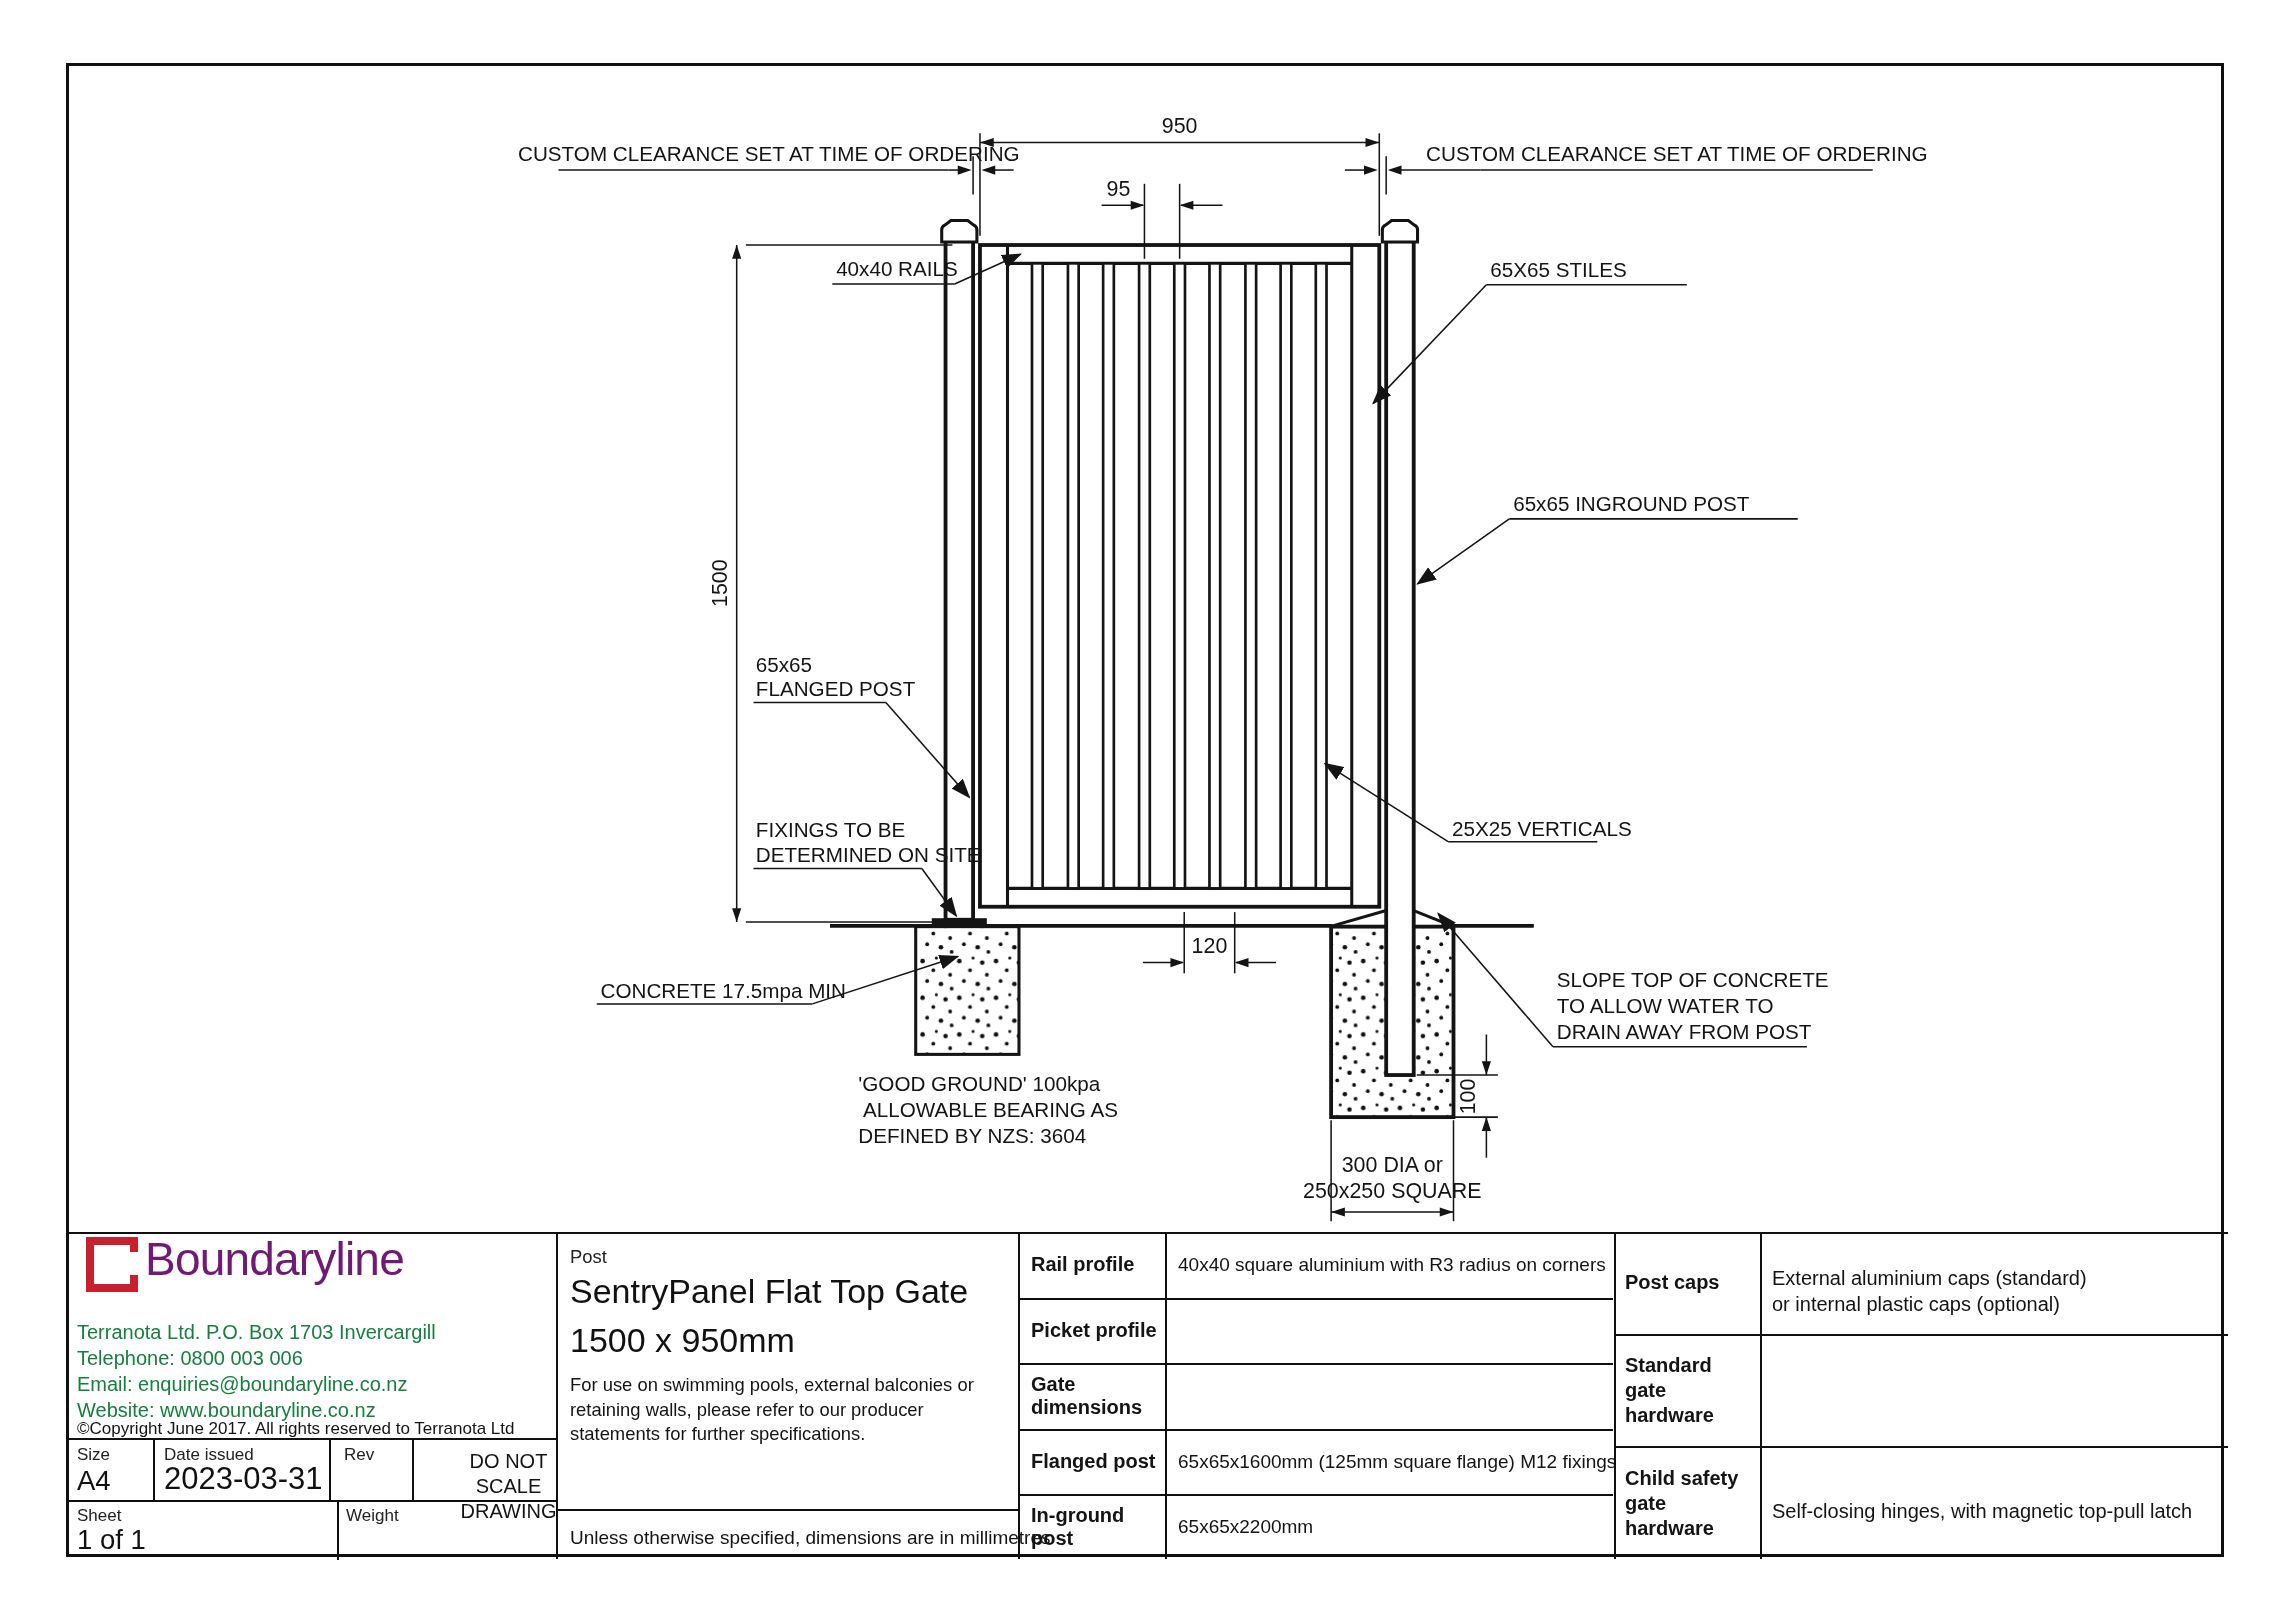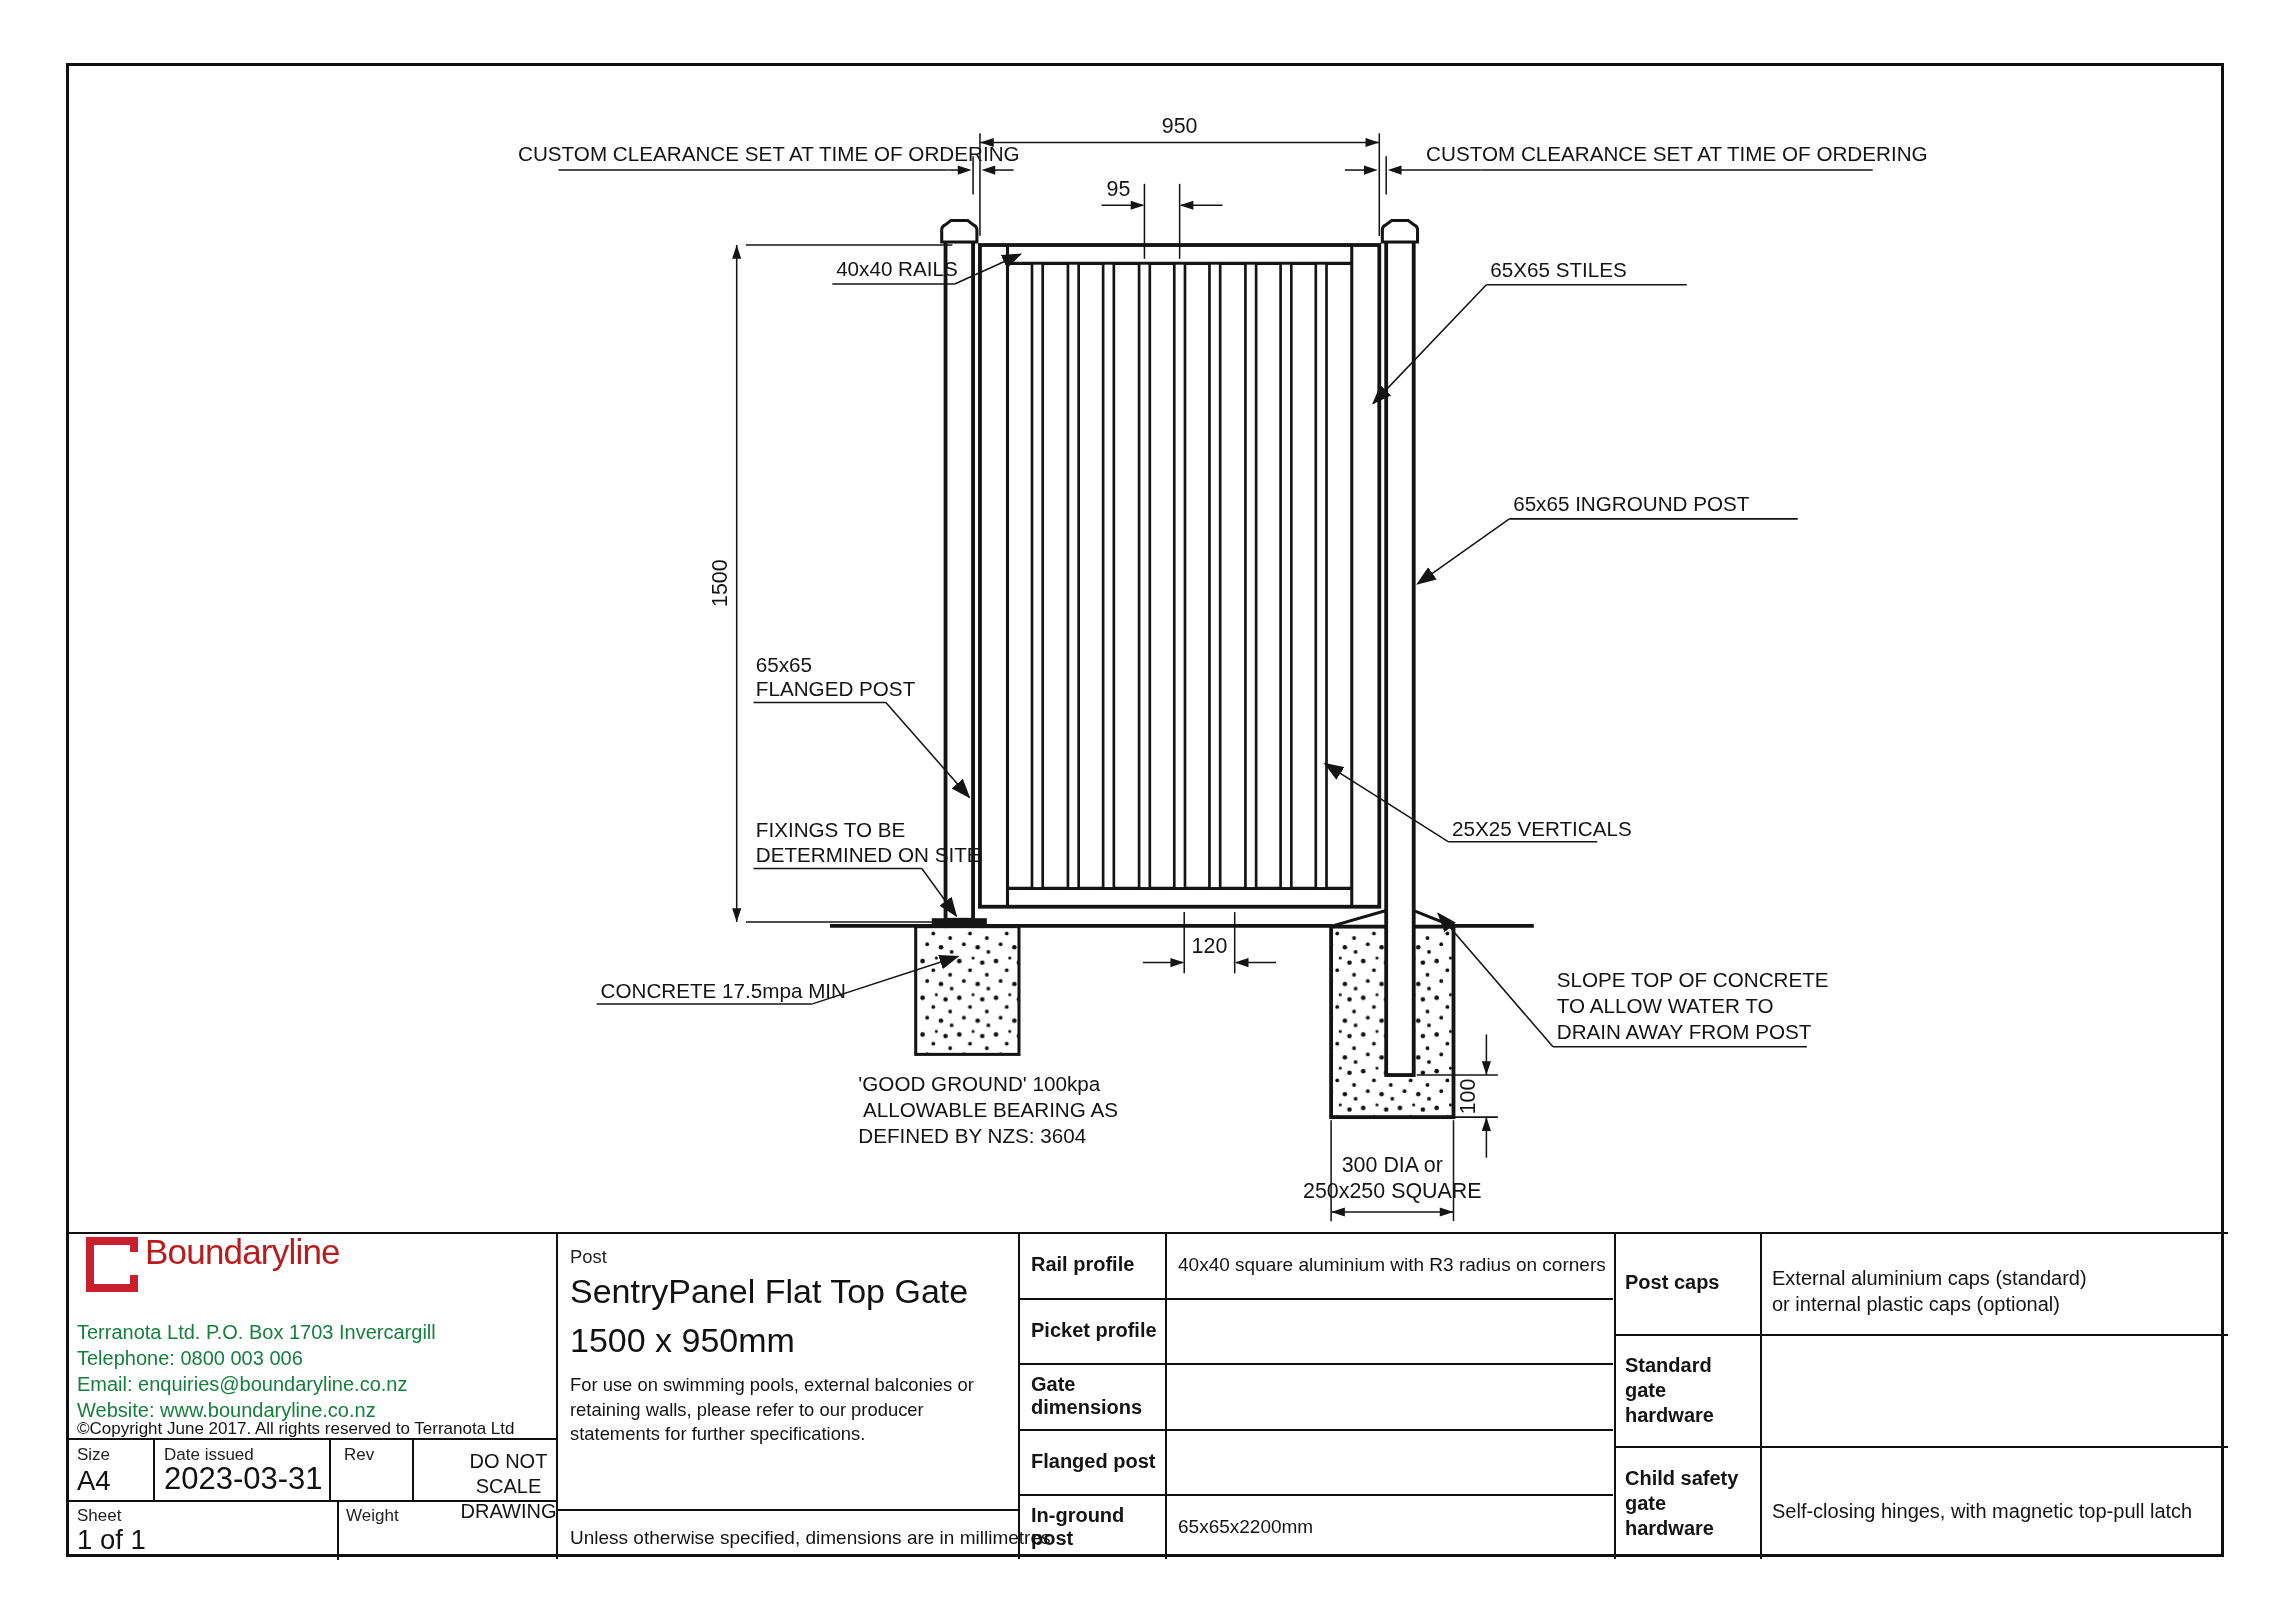--- a/index.html
+++ b/index.html
@@ -8,22 +8,22 @@
   .border-outer{position:absolute;left:66px;top:63px;width:2158px;height:1494px;
         border:3.1px solid #101010;box-sizing:border-box;}
   svg.drawing{position:absolute;left:0;top:0;width:2295px;height:1623px;}
   .hl,.vl{position:absolute;background:#101010;}
   .celllabel{position:absolute;font-size:17px;color:#222;}
   .cellvalue{position:absolute;font-size:27.5px;color:#111;}
   .addr{position:absolute;left:77px;font-size:20px;color:#15803d;}
   .brand-mark{position:absolute;left:86px;top:1237px;width:52px;height:55px;
         border:8.4px solid #c8202f;box-sizing:border-box;}
   .brand-gap{position:absolute;left:129px;top:1252px;width:10px;height:23px;background:#ffffff;}
-  .brand-text{position:absolute;left:145px;top:1232px;font-size:35px;font-weight:500;
-        letter-spacing:-0.8px;color:#b91c1c;}
+  .brand-text{position:absolute;left:145px;top:1232px;font-size:46px;font-weight:500;
+        letter-spacing:-0.8px;color:#701a75;}
   .flexcell{position:absolute;display:flex;align-items:center;box-sizing:border-box;}
   .speclabel{font-weight:bold;font-size:20px;}
   .specvalue{font-size:19px;white-space:nowrap;}
   .hwlabel{font-weight:bold;font-size:20px;line-height:25px;}
   .hwvalue{font-size:20px;line-height:26px;margin-top:16px;}
   .noscale{position:absolute;left:412px;top:1449px;width:145px;text-align:center;
         font-size:20px;line-height:25px;margin-left:24px;}
   .modeltitle{position:absolute;left:570px;font-size:34px;color:#111;}
   .usage{position:absolute;left:570px;top:1373px;width:440px;font-size:18.4px;line-height:24.5px;}
   .units{position:absolute;left:570px;top:1527px;font-size:19px;}
@@ -259,20 +259,21 @@
   <div class="modeltitle" style="top:1272px">SentryPanel Flat Top Gate</div>
   <div class="modeltitle" style="top:1321px">1500 x 950mm</div>
   <div class="usage">For use on swimming pools, external balconies or retaining walls, please refer to our producer statements for further specifications.</div>
   <div class="units">Unless otherwise specified, dimensions are in millimetres</div>
 
   <div class="flexcell speclabel" style="left:1031px;top:1233px;width:129px;height:63px">Rail profile</div>
   <div class="flexcell specvalue" style="left:1178px;top:1233px;width:432px;height:63px">40x40 square aluminium with R3 radius on corners</div>
   <div class="flexcell speclabel" style="left:1031px;top:1299px;width:129px;height:63px">Picket profile</div>
   <div class="flexcell speclabel" style="left:1031px;top:1364px;width:129px;height:63px">Gate dimensions</div>
   <div class="flexcell speclabel" style="left:1031px;top:1430px;width:129px;height:63px">Flanged post</div>
+  <div class="flexcell specvalue" style="left:1178px;top:1430px;width:432px;height:63px">65x65x1600mm (125mm square flange) M12 fixings</div>
   <div class="flexcell speclabel" style="left:1031px;top:1495px;width:129px;height:63px">In-ground post</div>
   <div class="flexcell specvalue" style="left:1178px;top:1495px;width:432px;height:63px">65x65x2200mm</div>
 
   <div class="flexcell" style="left:1625px;top:1233px;width:130px;height:99px">
     <div class="hwlabel">
       <div>Post caps</div>
       <div></div>
     </div>
   </div>
   <div class="flexcell" style="left:1772px;top:1233px;width:451px;height:99px">

